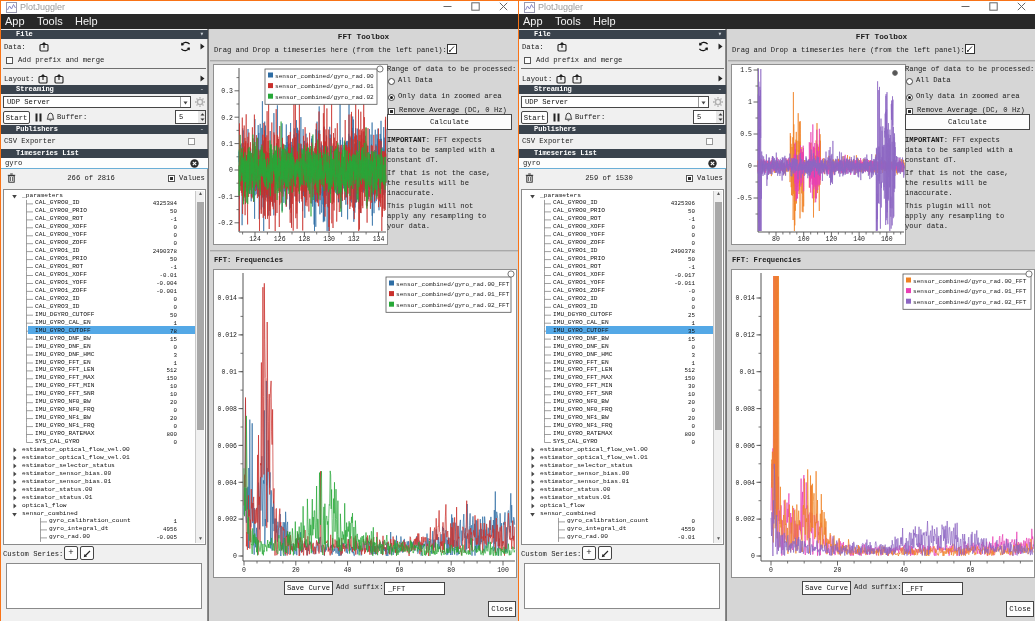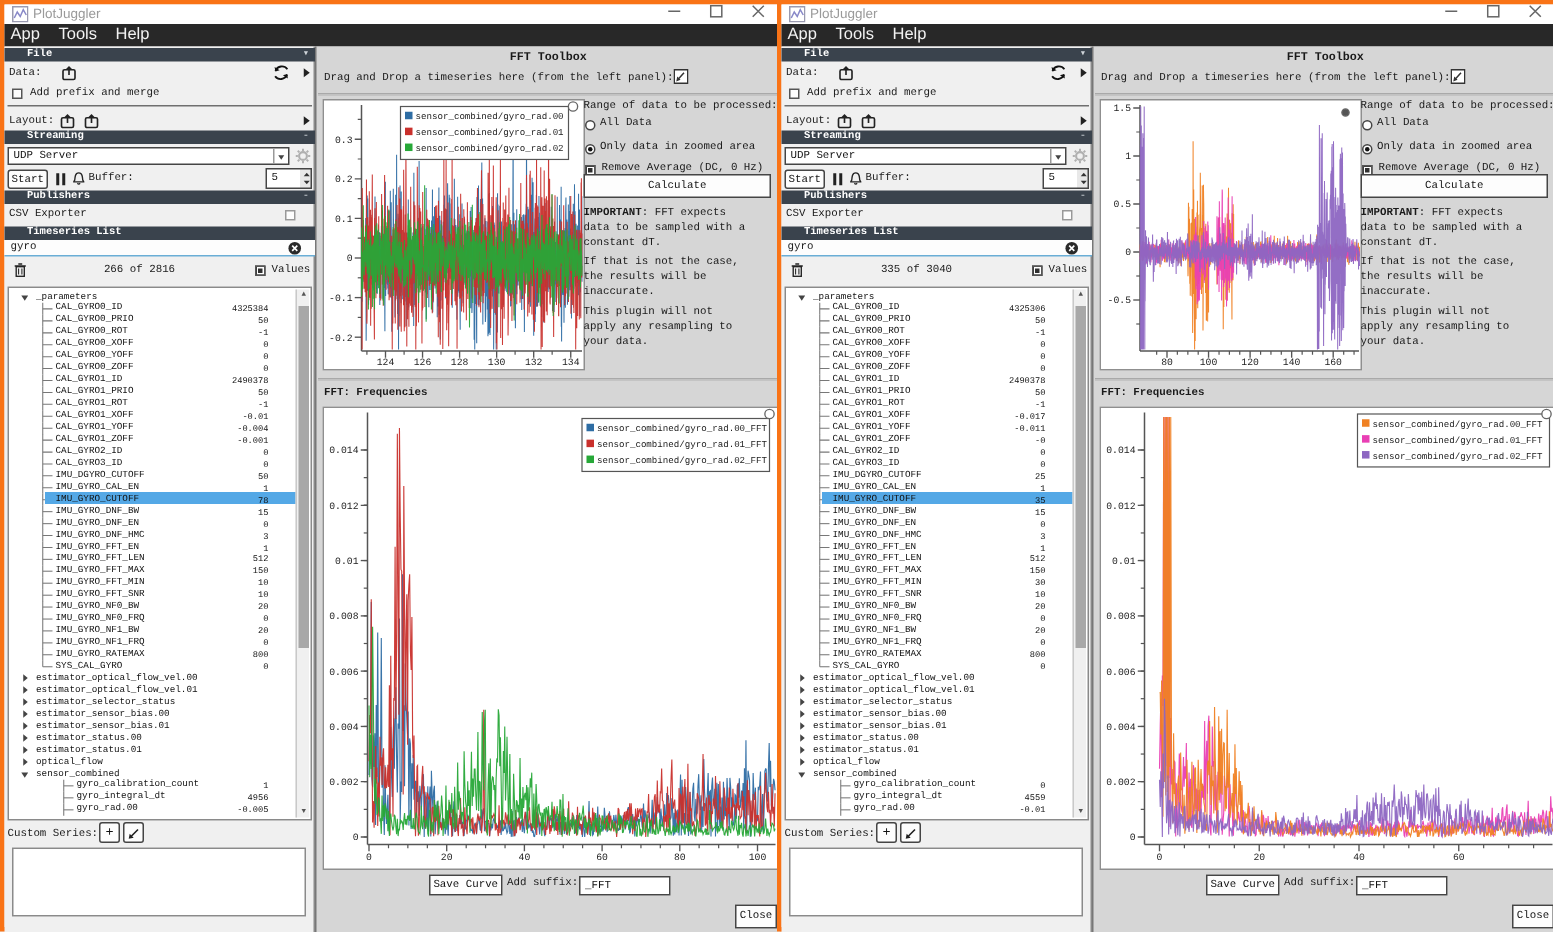--- a/index.html
+++ b/index.html
@@ -1,17 +1,17 @@
 <!DOCTYPE html>
 <html><head><meta charset="utf-8"><style>
 *{margin:0;padding:0;box-sizing:border-box}
 html,body{width:1035px;height:621px;overflow:hidden;background:#e8e8e8;
  font-family:"Liberation Mono",monospace;}
 .abs{position:absolute}
-.win{position:absolute;top:0;width:616px;height:621px;background:#f0f0f0;border:3px solid #f97316}
+.win{position:absolute;top:0;width:616px;height:621px;background:#f0f0f0;border:1px solid #f97316}
 .titlebar{position:absolute;left:0;top:0;width:100%;height:13px;background:#ffffff}
 .title-txt{position:absolute;left:19px;top:1px;font-family:"Liberation Sans",sans-serif;font-size:9px;color:#9a9a9a}
 .wbtn{position:absolute;top:0px;width:13px;height:13px;font-family:"Liberation Sans",sans-serif;font-size:10px;color:#666;text-align:center;line-height:13px}
 .menubar{position:absolute;left:0;top:13px;width:100%;height:15px;background:#282828}
 .menu-i{position:absolute;top:1px;font-family:"Liberation Sans",sans-serif;font-size:11px;color:#f2f2f2}
 .sidebar{position:absolute;left:0;top:28px;width:207px;height:592px;background:#f0f0f0;border-right:1px solid #8a8a8a}
 .hdr{position:absolute;left:0;width:207px;height:9px;background:#3a434d;color:#fff;font-size:7px;font-weight:bold;line-height:9px;padding-left:15px}
 .hdr .mm{position:absolute;right:4px;top:0;color:#cfd4d9;font-weight:normal}
 .lbl{position:absolute;font-size:7.2px;color:#1a1a1a;white-space:nowrap;line-height:9px}
 .cb{position:absolute;width:7px;height:7px;border:1px solid #555;background:#fdfdfd}
@@ -680,21 +680,21 @@
 <path d="M2.8 2.8 L6.2 6.2 M6.2 2.8 L2.8 6.2" stroke="#fff" stroke-width="1.1"></path>
       </svg>
       <div class="abs" style="left:0px;top:138.5px;width:207px;height:1.5px;background:#6aaed6"></div>
       <svg class="abs" style="left:6px;top:144px" width="9" height="10" viewBox="0 0 9 10">
 <rect x="1.8" y="2.8" width="5.4" height="6.4" fill="none" stroke="#222" stroke-width="0.9"></rect>
 <line x1="0.8" y1="2.3" x2="8.2" y2="2.3" stroke="#222" stroke-width="0.9"></line>
 <line x1="3.2" y1="1" x2="5.8" y2="1" stroke="#222" stroke-width="0.9"></line>
 <line x1="3.4" y1="4" x2="3.4" y2="8" stroke="#222" stroke-width="0.7"></line>
 <line x1="5.6" y1="4" x2="5.6" y2="8" stroke="#222" stroke-width="0.7"></line>
       </svg>
-      <div class="lbl" style="left:0;top:145px;width:180px;text-align:center">335 of 3040</div>
+      <div class="lbl" style="left:0;top:145px;width:180px;text-align:center">259 of 1530</div>
       <div class="cb chk" style="left:167px;top:146px"></div>
       <div class="lbl" style="left:178px;top:145px">Values</div>
       <div class="treebox">
         <svg class="abs" style="left:0;top:0" width="192" height="356" viewBox="0 0 192 356">
           <line x1="22.5" y1="9.9" x2="22.5" y2="17.9" stroke="#777" stroke-width="0.7"></line>
           <line x1="22.5" y1="13.9" x2="29" y2="13.9" stroke="#777" stroke-width="0.7"></line>
           <line x1="22.5" y1="17.9" x2="22.5" y2="25.9" stroke="#777" stroke-width="0.7"></line>
           <line x1="22.5" y1="21.9" x2="29" y2="21.9" stroke="#777" stroke-width="0.7"></line>
           <line x1="22.5" y1="25.9" x2="22.5" y2="33.9" stroke="#777" stroke-width="0.7"></line>
           <line x1="22.5" y1="29.9" x2="29" y2="29.9" stroke="#777" stroke-width="0.7"></line>

